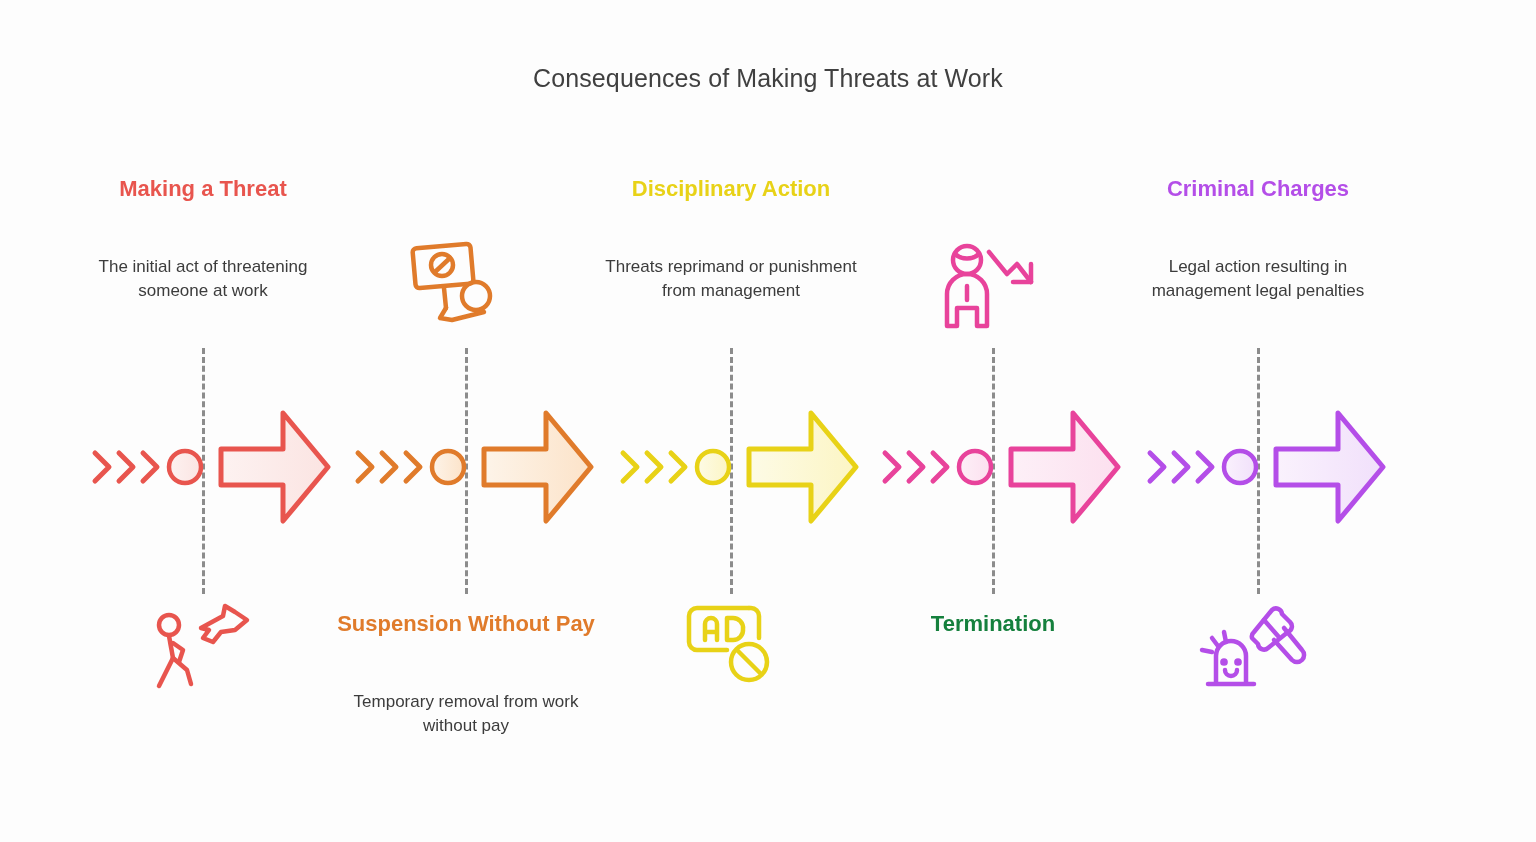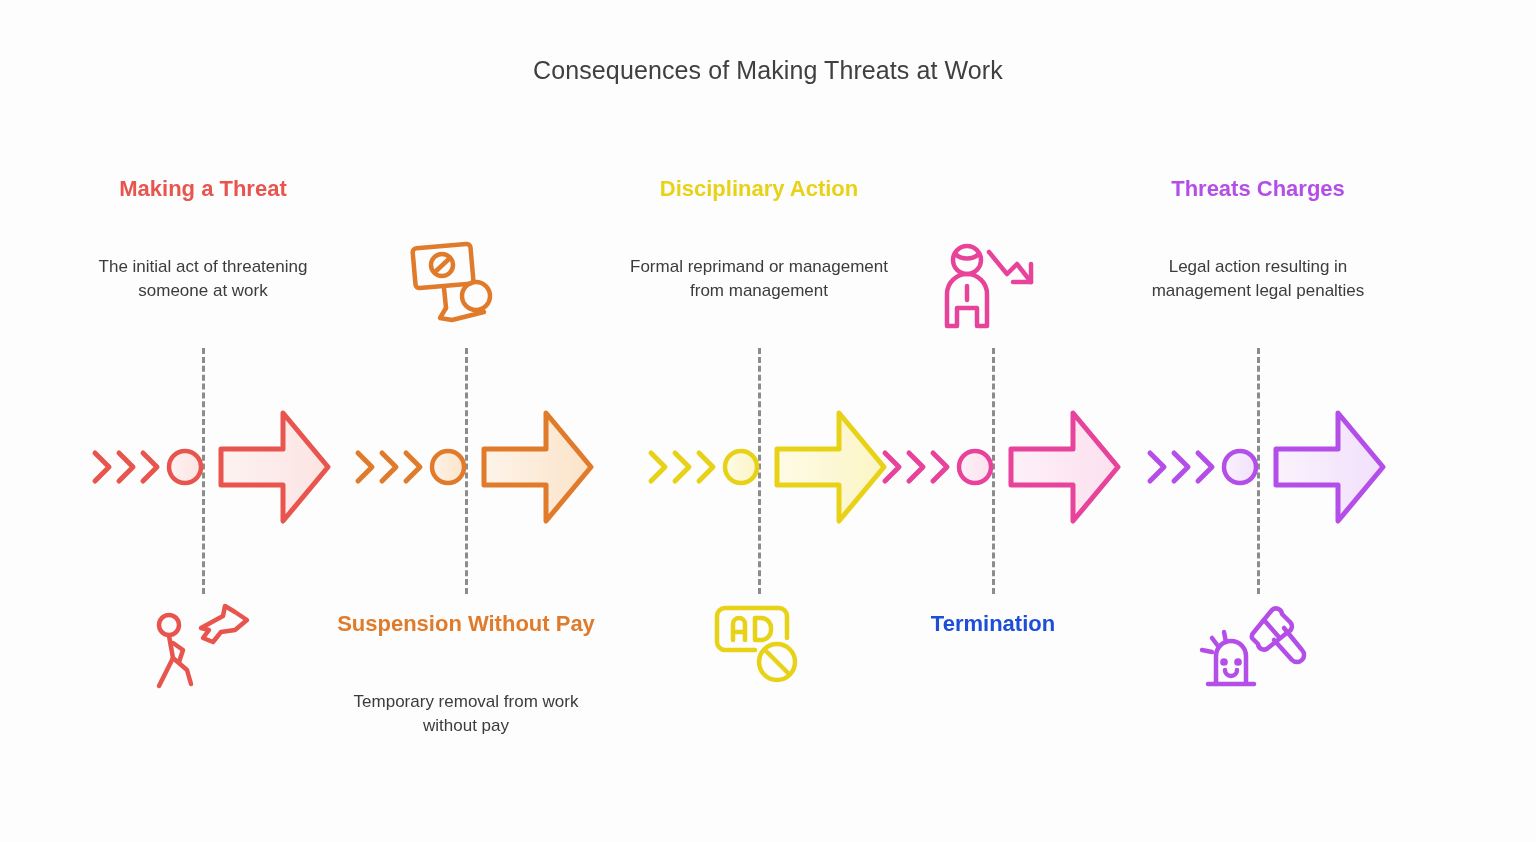--- a/index.html
+++ b/index.html
@@ -14,21 +14,21 @@
     overflow: hidden;
     position: relative;
   }
   #canvas {
     position: relative;
     width: 1536px;
     height: 842px;
   }
   #chart-title {
     position: absolute;
-    top: 56px;
+    top: 64px;
     left: 0;
     width: 1536px;
     text-align: center;
     font-size: 25px;
     color: #404040;
     font-weight: 400;
     letter-spacing: 0.1px;
   }
   .stage {
     position: absolute;
@@ -157,23 +157,23 @@
           <circle cx="48" cy="25" r="11"></circle>
           <path d="M41 32 L56 18"></path>
           <path d="M50 48 L52 68"></path>
           <circle cx="82" cy="56" r="14"></circle>
           <path d="M52 68 L46 78 L58 80 L90 72"></path>
         </g>
       </svg>
     </div>
   </div>
 
-  <div class="stage stage-3 pos-top" style="left:627px;">
+  <div class="stage stage-3 pos-top" style="left:599px;">
     <div class="stage-title" style="color:#e8d217;">Disciplinary Action</div>
-    <div class="stage-desc">Formal reprimand or management from management</div>
+    <div class="stage-desc">Threats reprimand or punishment from management</div>
     <div class="dash-line"></div>
     <div class="arrow-wrap">
       <svg width="256" height="148" viewBox="0 0 256 148">
         <defs>
           <linearGradient id="g3" x1="0" y1="0" x2="1" y2="0">
             <stop offset="0" stop-color="#fdfbe6"></stop>
             <stop offset="1" stop-color="#fcf5c4"></stop>
           </linearGradient>
         </defs>
         <g fill="none" stroke="#e8d217" stroke-width="5" stroke-linecap="round" stroke-linejoin="round">
@@ -193,21 +193,21 @@
           <path d="M34 42 L34 26 A6 6 0 0 1 46 26 L46 42 M34 34 L46 34"></path>
           <path d="M56 42 L56 20 L62 20 A10 10 0 0 1 72 31 A10 10 0 0 1 62 42 Z"></path>
           <circle cx="78" cy="64" r="18"></circle>
           <path d="M66 52 L90 76"></path>
         </g>
       </svg>
     </div>
   </div>
 
   <div class="stage stage-4 pos-bottom" style="left:861px;">
-    <div class="stage-title" style="color:#1d4ed8;">Termination</div>
+    <div class="stage-title" style="color:#15803d;">Termination</div>
     <div class="dash-line"></div>
     <div class="arrow-wrap">
       <svg width="256" height="148" viewBox="0 0 256 148">
         <defs>
           <linearGradient id="g4" x1="0" y1="0" x2="1" y2="0">
             <stop offset="0" stop-color="#fdf0f7"></stop>
             <stop offset="1" stop-color="#fce0ef"></stop>
           </linearGradient>
         </defs>
         <g fill="none" stroke="#e8439b" stroke-width="5" stroke-linecap="round" stroke-linejoin="round">
@@ -227,21 +227,21 @@
           <path d="M14 86 L14 54 A20 20 0 0 1 54 54 L54 86 L44 86 L44 68 L24 68 L24 86 Z"></path>
           <path d="M34 46 L34 60"></path>
           <path d="M56 12 L74 34 L84 24 L98 42"></path>
           <path d="M98 42 L80 42 M98 42 L98 24"></path>
         </g>
       </svg>
     </div>
   </div>
 
   <div class="stage stage-5 pos-top" style="left:1126px;">
-    <div class="stage-title" style="color:#b44ee8;">Threats Charges</div>
+    <div class="stage-title" style="color:#b44ee8;">Criminal Charges</div>
     <div class="stage-desc">Legal action resulting in management legal penalties</div>
     <div class="dash-line"></div>
     <div class="arrow-wrap">
       <svg width="256" height="148" viewBox="0 0 256 148">
         <defs>
           <linearGradient id="g5" x1="0" y1="0" x2="1" y2="0">
             <stop offset="0" stop-color="#faf2fd"></stop>
             <stop offset="1" stop-color="#f1e0fb"></stop>
           </linearGradient>
         </defs>

